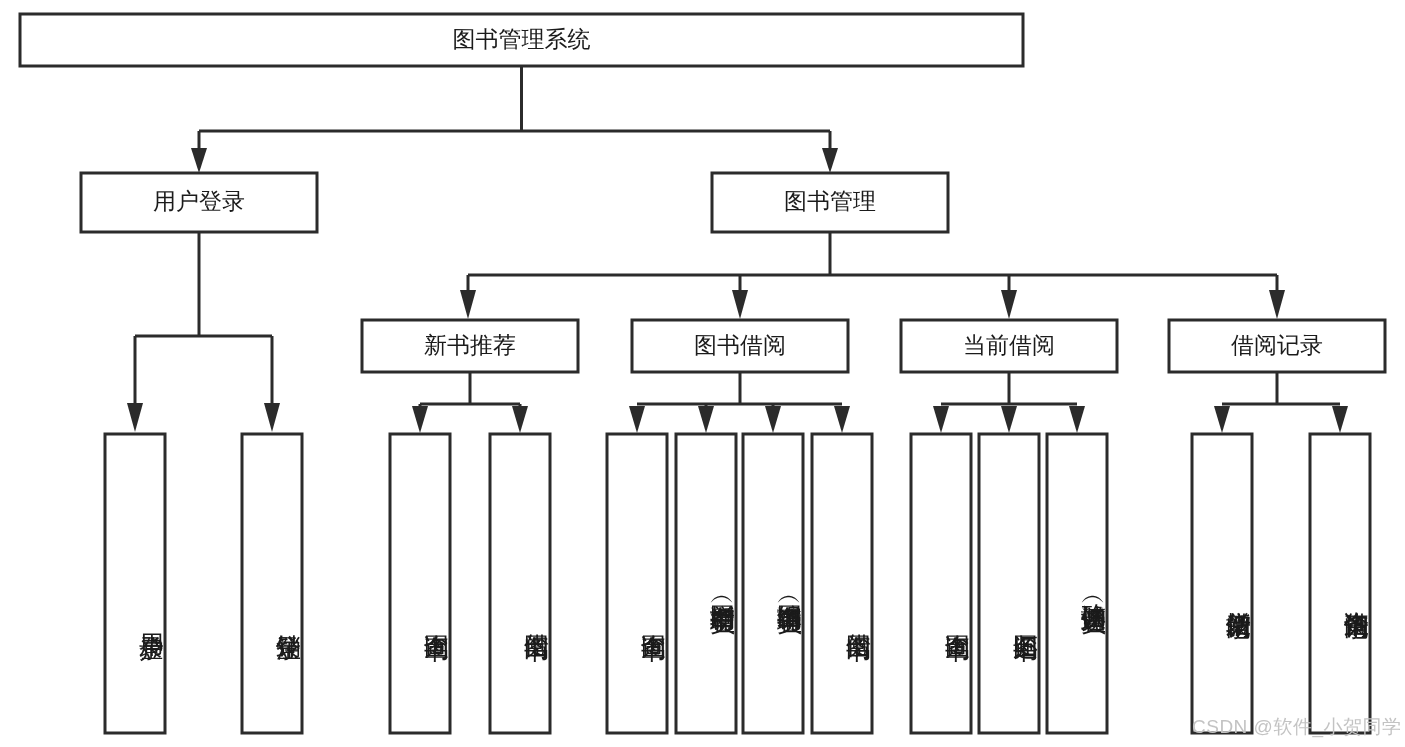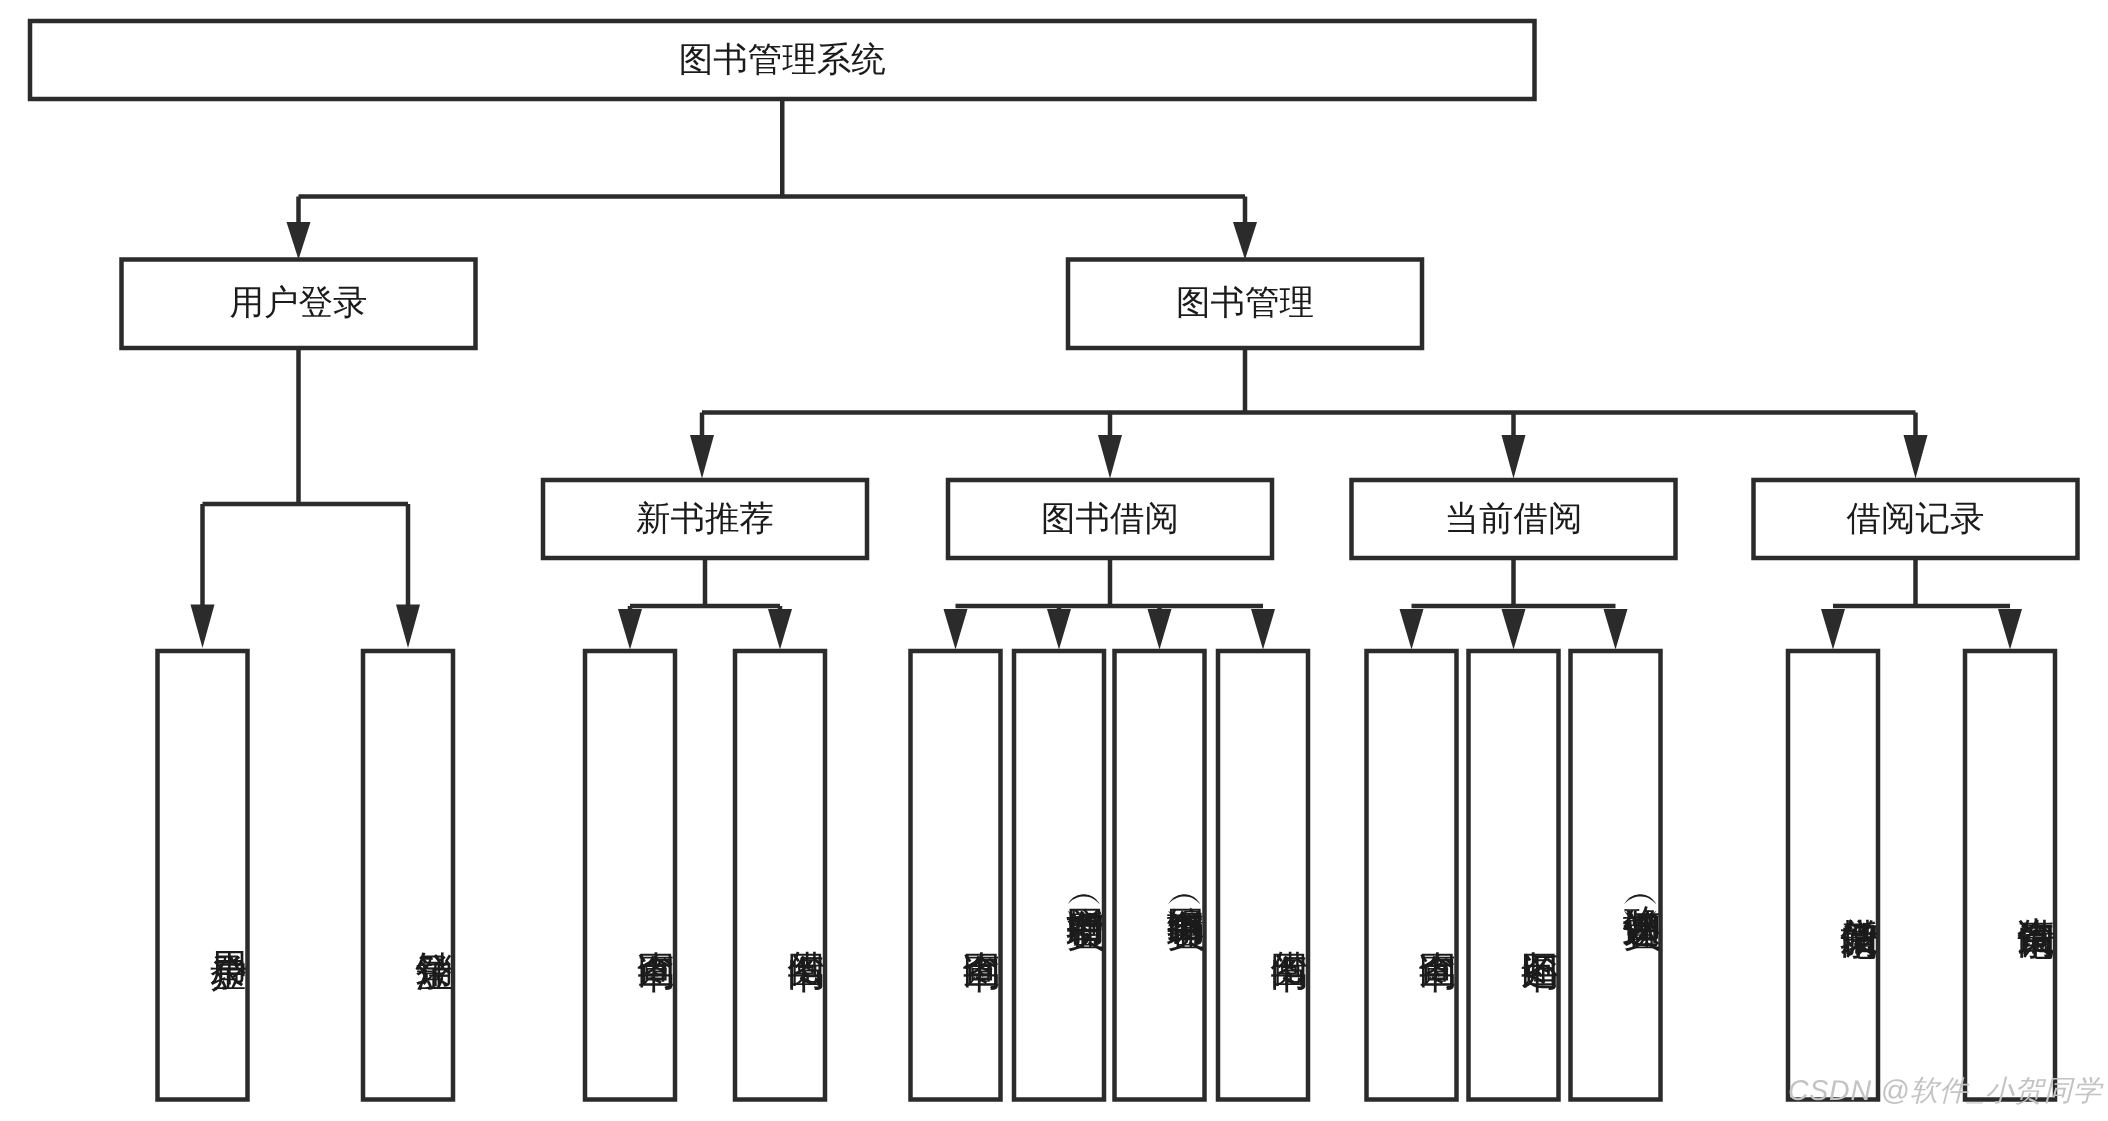--- a/index.html
+++ b/index.html
@@ -202,14 +202,14 @@
   <div class="node-label-v" style="left:743px; top:446px; width:60px; height:285px;">编辑图书（管理员）</div>
   <div class="node-label-v" style="left:812px; top:506px; width:60px; height:220px;">借阅图书</div>
 
   <div class="node-label-v" style="left:911px; top:506px; width:60px; height:220px;">查询图书</div>
   <div class="node-label-v" style="left:979px; top:506px; width:60px; height:220px;">归还图书</div>
   <div class="node-label-v" style="left:1047px; top:446px; width:60px; height:285px;">确认归还（管理员）</div>
 
   <div class="node-label-v" style="left:1192px; top:466px; width:60px; height:255px;">新增借阅记录</div>
   <div class="node-label-v" style="left:1310px; top:466px; width:60px; height:255px;">查询借阅记录</div>
 
-  <div class="watermark" style="left:1192px; top:714px;font-style:italic;">CSDN @软件_小贺同学</div>
+  <div class="watermark" style="left:1192px; top:714px;">CSDN @软件_小贺同学</div>
 </div>
 
 </body></html>

